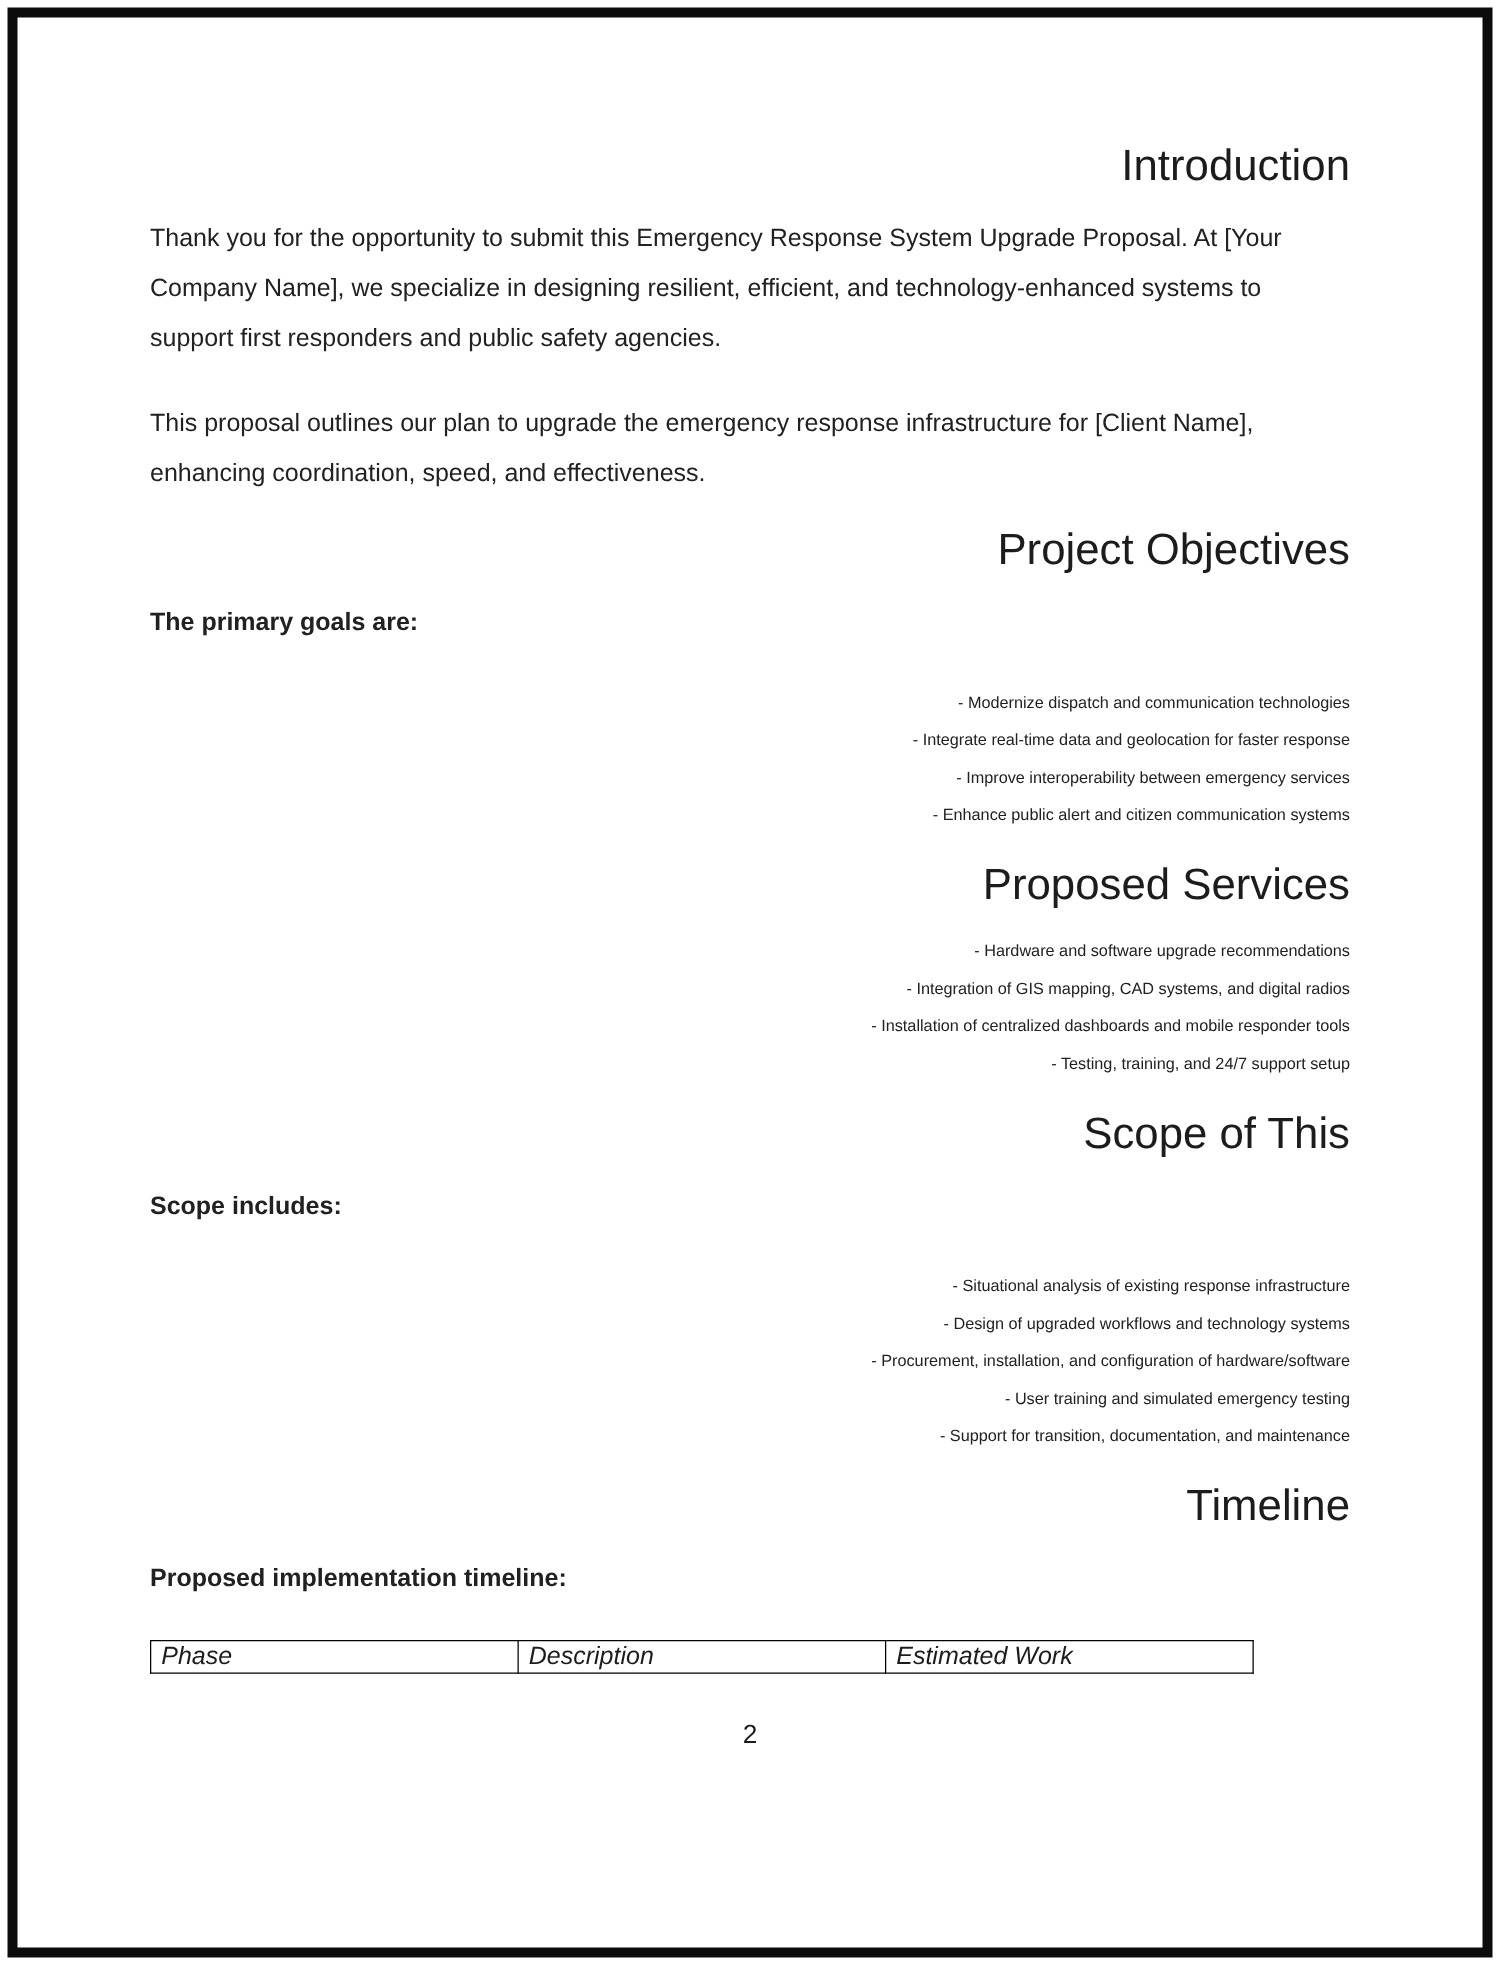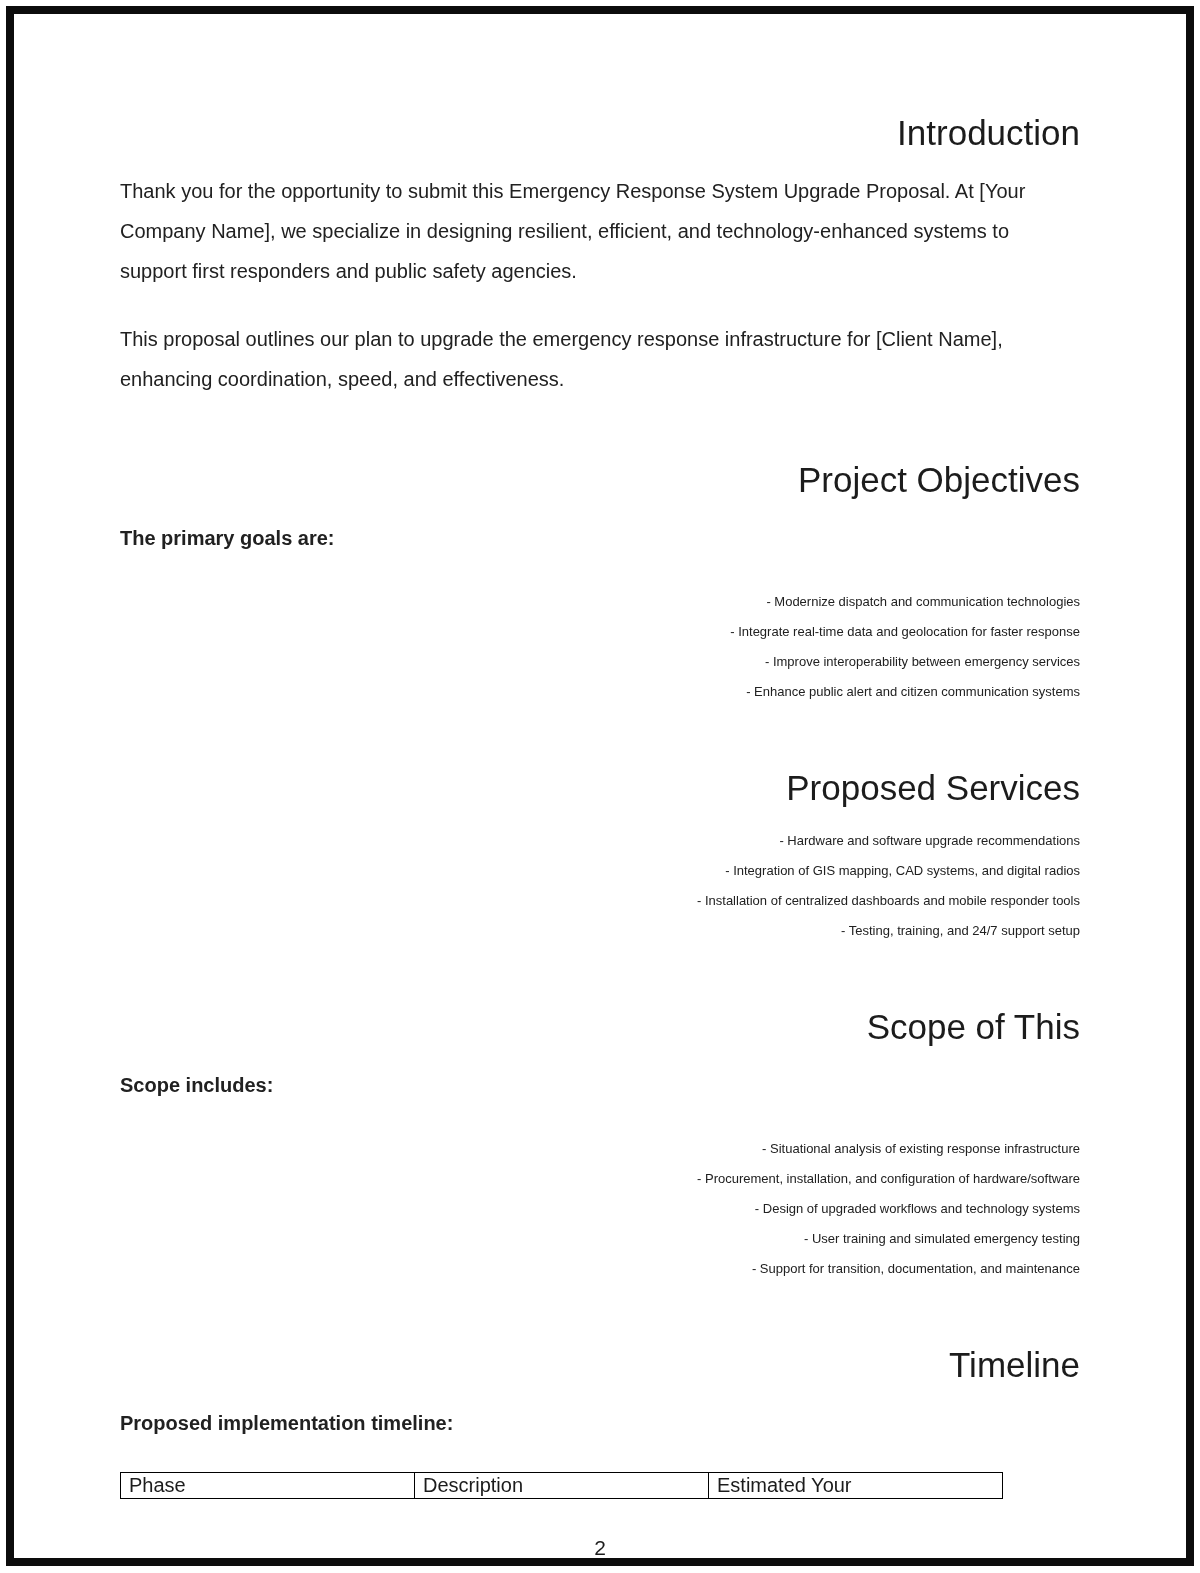--- a/index.html
+++ b/index.html
@@ -19,30 +19,31 @@
   }
   .content { position:relative; padding:112px 120px 0 120px; }
   .h1 {
     font-size:35px;
     font-weight:400;
     line-height:42px;
     color:#1c1c1c;
     text-align:right;
   }
   .h1.first { margin-bottom:17px; }
-  .h1.section { margin-top:60px; margin-bottom:17px; }
+  .h1.section { margin-top:20px; margin-bottom:17px; }
   .body-text { font-size:20px; line-height:40px; }
   .para { margin-bottom:28px; }
   .lead { margin-bottom:29px;font-weight:bold; }
   .list-line { font-size:13px; line-height:30px;text-align:right; }
   table.timeline {
     border-collapse:collapse;
     width:883px;
     margin-top:22px;
     table-layout:fixed;
+    font-style:italic;
   }
   table.timeline td {
     border:1.5px solid #000000;
     font-size:20px;
     line-height:22px;
     height:26px;
     padding:1px 6px 2px 8px;
     vertical-align:middle;
     color:#1c1c1c;
   }
@@ -87,36 +88,36 @@
       <div class="list-line">- Installation of centralized dashboards and mobile responder tools</div>
       <div class="list-line">- Testing, training, and 24/7 support setup</div>
     </div>
   </div>
 
   <div>
     <div class="h1 section">Scope of This</div>
     <p class="body-text lead">Scope includes:</p>
     <div>
       <div class="list-line">- Situational analysis of existing response infrastructure</div>
+      <div class="list-line">- Design of upgraded workflows and technology systems</div>
       <div class="list-line">- Procurement, installation, and configuration of hardware/software</div>
-      <div class="list-line">- Design of upgraded workflows and technology systems</div>
       <div class="list-line">- User training and simulated emergency testing</div>
       <div class="list-line">- Support for transition, documentation, and maintenance</div>
     </div>
   </div>
 
   <div>
     <div class="h1 section">Timeline</div>
     <p class="body-text lead">Proposed implementation timeline:</p>
     <table class="timeline">
       <tbody>
         <tr>
           <td>Phase</td>
           <td>Description</td>
-          <td>Estimated Your</td>
+          <td>Estimated Work</td>
         </tr>
       </tbody>
     </table>
   </div>
 
   <div class="page-number">2</div>
 
 </div>
 
 </body></html>

